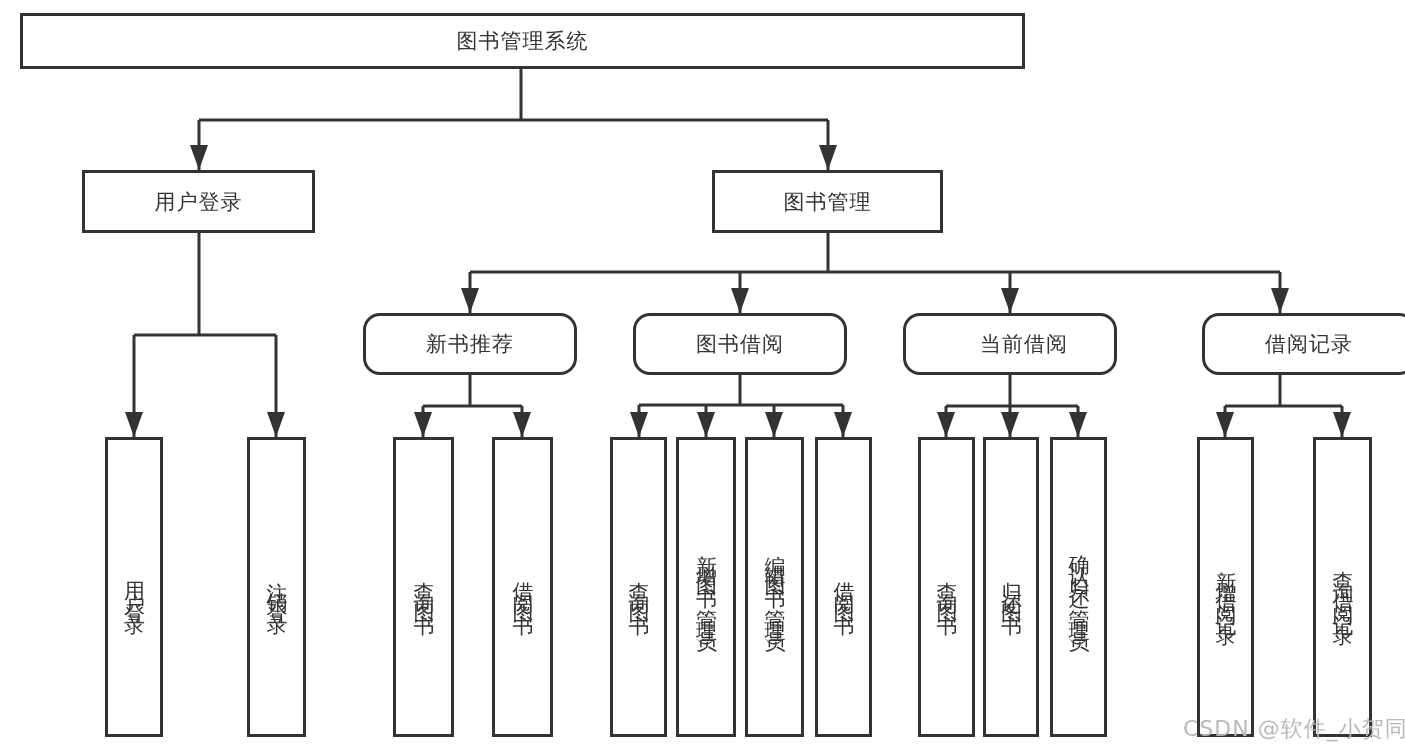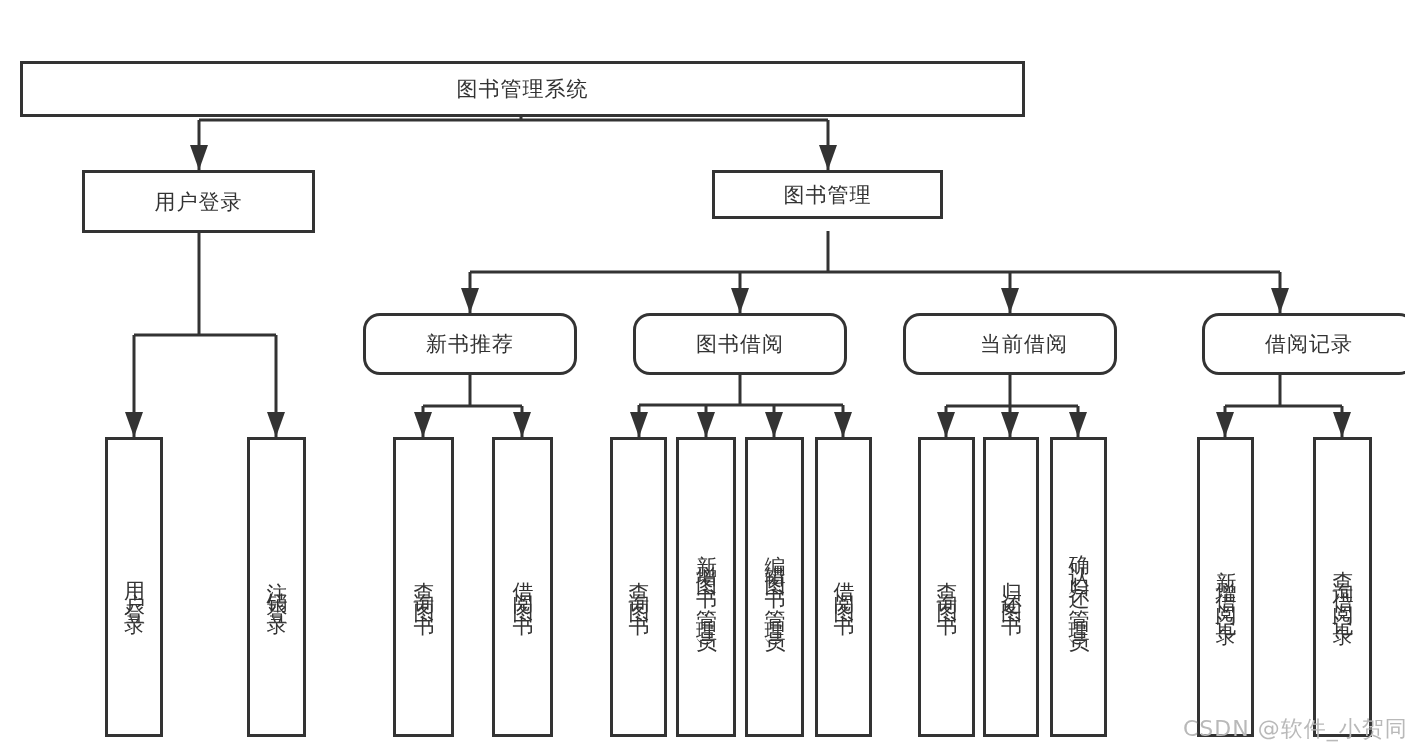--- a/index.html
+++ b/index.html
@@ -10,23 +10,23 @@
   }
   .stage{position:absolute;inset:0;}
   .wires{position:absolute;left:0;top:0;z-index:1;}
   .node{
     position:absolute;z-index:2;box-sizing:border-box;
     background:#ffffff;border:3px solid #333333;
     display:flex;align-items:center;justify-content:center;
     font-size:21px;letter-spacing:1px;color:#333333;
   }
   
-  .root {left:20px;  top:13px;  width:1005px;height:56px;margin-top:48px;}
+  .root {left:20px;  top:13px;  width:1005px;height:56px;}
   .n-ul {left:82px;  top:170px; width:233px; height:63px;}
-  .n-bm {left:712px; top:170px; width:231px; height:49px;}
+  .n-bm {left:712px; top:170px; width:231px; height:63px;}
   .l3   {top:313px;  width:214px;height:62px;border-radius:17px;}
   .l3a{left:363px;} .l3b{left:633px;} .l3c{left:903px;padding-left:28px;} .l3d{left:1173px;margin-left:29px;}
   
   .leaf{top:437px;height:300px;}
   .lf1 {left:105px; width:58px;}
   .lf2 {left:247px; width:59px;}
   .lf3 {left:393px; width:61px;}
   .lf4 {left:492px; width:61px;}
   .lf5 {left:610px; width:57px;}
   .lf6 {left:676px; width:60px;}

